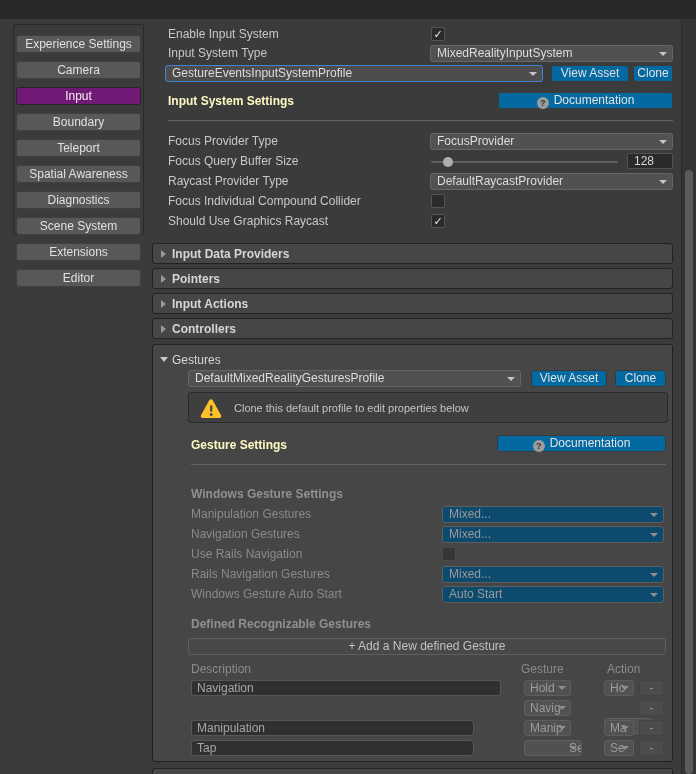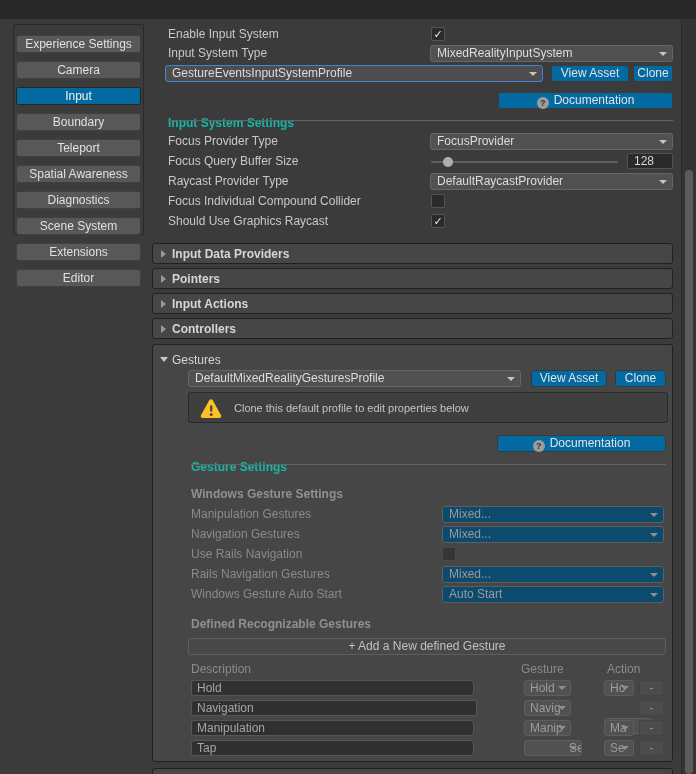--- a/index.html
+++ b/index.html
@@ -21,27 +21,27 @@
   .gutter { right:0; top:19px; width:15px; height:755px; background:#343434; border-left:1px solid #2A2A2A; }
   .thumb { position:absolute; left:3px; top:151px; width:8px; height:604px; background:#5C5C5C; border-radius:4px; }
 
   
   .sidebar { left:13px; top:24px; width:131px; height:211px; border:1px solid #2A2A2A; border-radius:2px; padding:2px 2px; }
   .side-btn {
     display:block; width:125px; height:18px; margin:8px auto 3px auto;
     background:#585858; border:1px solid #404040; border-radius:3px;
     color:#E0E0E0; text-align:center; line-height:16px; font-size:12px;
   }
-  .side-btn.active { background:#0369a1; color:#F2F2F2; border-color:#262626; }
+  .side-btn.active { background:#701a75; color:#F2F2F2; border-color:#262626; }
 
   
   .main { left:152px; top:0; width:529px; height:774px; }
 
   .lbl { position:absolute; left:16px; height:17px; line-height:17px; color:#C8C8C8; white-space:nowrap; }
-  .boldlbl { font-weight:bold; color:#14b8a6;margin-top:22px; }
+  .boldlbl { font-weight:bold; color:#fef9c3; }
 
   .dd {
     position:absolute; height:17px; background:#515151; border:1px solid #666;
     border-radius:3px; color:#DDDDDD; line-height:15px; padding:0 16px 0 6px;
     white-space:nowrap; overflow:hidden;
   }
   .caret { position:absolute; right:5px; top:50%; margin-top:-2px; width:0; height:0;
     border-top:4px solid #C4C4C4; border-left:4px solid transparent; border-right:4px solid transparent; }
   .dd.focused { border:1px solid #4284D4; background:#4D4D4D; }
   .dd.disabled { background:#0c4a6e; color:#9A9A9A; border-color:#5E5E5E; }
@@ -263,21 +263,21 @@
         <span class="caret"></span>
       </div>
       <div class="sdd" style="left:451px; top:335px; width:30px;">
         <span>Ho</span>
         <span class="caret"></span>
       </div>
       <div class="minus" style="left:486px; top:335px;">-</div>
     </div>
 
     <div>
-      <div class="tfield" style="left:38px; top:355px; width:286px;">Navigation</div>
+      <div class="tfield" style="left:38px; top:335px; width:310px;">Navigation</div>
       <div class="sdd" style="left:371px; top:355px; width:47px;">
         <span>Navig</span>
         <span class="caret"></span>
       </div>
       <div class="sdd" style="left:451px; top:373px; width:48px;">
         <span>Na</span>
         <span class="caret"></span>
       </div>
       <div class="minus" style="left:486px; top:355px;">-</div>
     </div>

